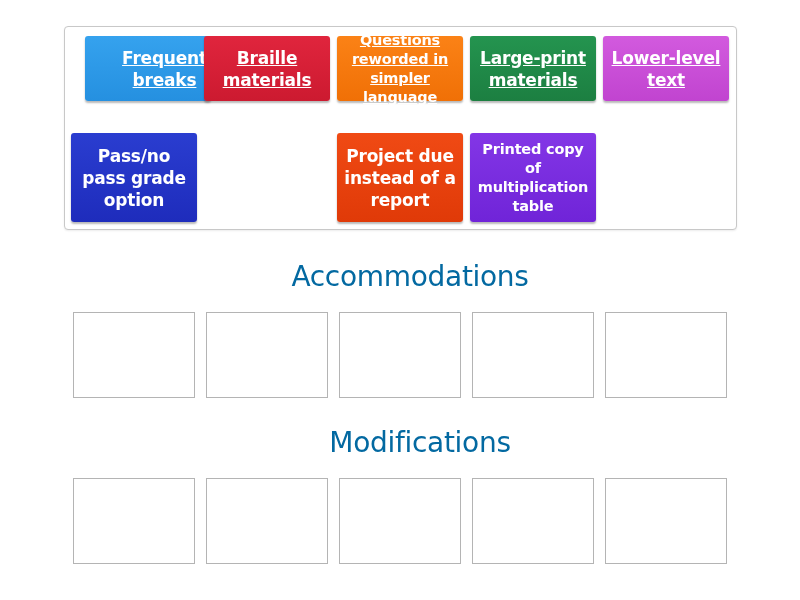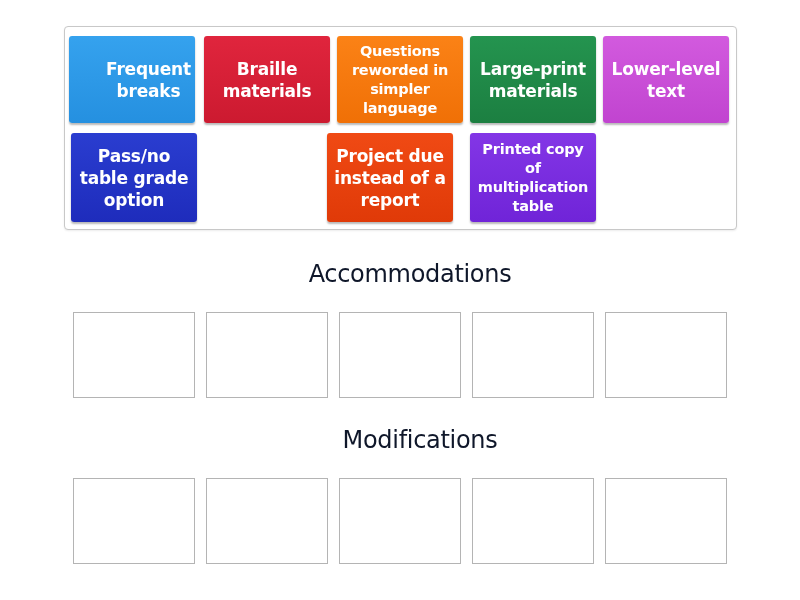--- a/index.html
+++ b/index.html
@@ -13,59 +13,59 @@
   }
   .card {
     position: absolute; width: 126px;
     border-radius: 3px;
     display: flex; align-items: center; justify-content: center; text-align: center;
     color: #ffffff; font-weight: bold; letter-spacing: -0.2px;
     box-shadow: 0 2px 2px rgba(0,0,0,0.28);
     padding: 0 4px; cursor: grab;
   }
   .card span { display: block; }
-  .row1 { top: 9px; height: 87px; }
+  .row1 { top: 9px; height: 65px; text-decoration: underline; }
   .row2 { top: 106px; height: 89px; }
   .fs18 { font-size: 17px; line-height: 22px; }
   .fs15 { font-size: 14.5px; line-height: 19px; }
 
   .heading {
     position: absolute; left: 0; width: 800px; text-align: center;
     font-family: "DejaVu Sans", sans-serif; font-weight: normal;
-    font-size: 24px; color: #0f172a; letter-spacing: -0.3px; padding-left: 20px;
+    font-size: 28px; color: #0369a1; letter-spacing: -0.3px; padding-left: 20px;
   }
   .slot {
     position: absolute; width: 122px; height: 86px;
     border: 1px solid #b4b4b4; background: #ffffff;
   }
 </style>
 </head>
 <body>
 
 <div class="bank">
-  <div class="card row1 fs18" style="left:4px;background:linear-gradient(#35a2ee,#2590e0);padding-left:37px;">
+  <div class="card row1 fs18" style="left:20px;background:linear-gradient(#35a2ee,#2590e0);padding-left:37px;">
       <span>Frequent breaks</span>
     </div>
   <div class="card row1 fs18" style="left:139px;background:linear-gradient(#e0253d,#cc1a30);">
       <span>Braille materials</span>
     </div>
   <div class="card row1 fs15" style="left:272px;background:linear-gradient(#fb8216,#f07006);">
       <span>Questions reworded in simpler language</span>
     </div>
   <div class="card row1 fs18" style="left:405px;background:linear-gradient(#24944f,#1c7f41);">
       <span>Large-print materials</span>
     </div>
   <div class="card row1 fs18" style="left:538px;background:linear-gradient(#d25ade,#c144d0);">
       <span>Lower-level text</span>
     </div>
 
   <div class="card row2 fs18" style="left:6px;background:linear-gradient(#2a3dd0,#1e2cbc);">
-      <span>Pass/no table grade option</span>
+      <span>Pass/no pass grade option</span>
     </div>
-  <div class="card row2 fs18" style="left:262px;background:linear-gradient(#f04a14,#e03a08);">
+  <div class="card row2 fs18" style="left:272px;background:linear-gradient(#f04a14,#e03a08);">
       <span>Project due instead of a report</span>
     </div>
   <div class="card row2 fs15" style="left:405px;background:linear-gradient(#8336e6,#7024d8);justify-content:flex-end;">
       <span>Printed copy of multiplication table</span>
     </div>
 </div>
 
 <div class="heading" style="top:260px;">Accommodations</div>
 <div>
   <div class="slot" style="left:73px;top:312px;"></div>

